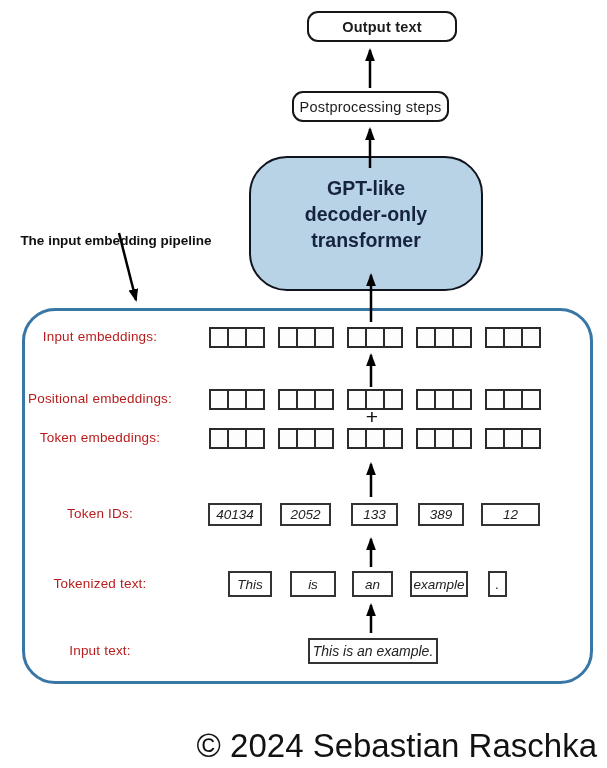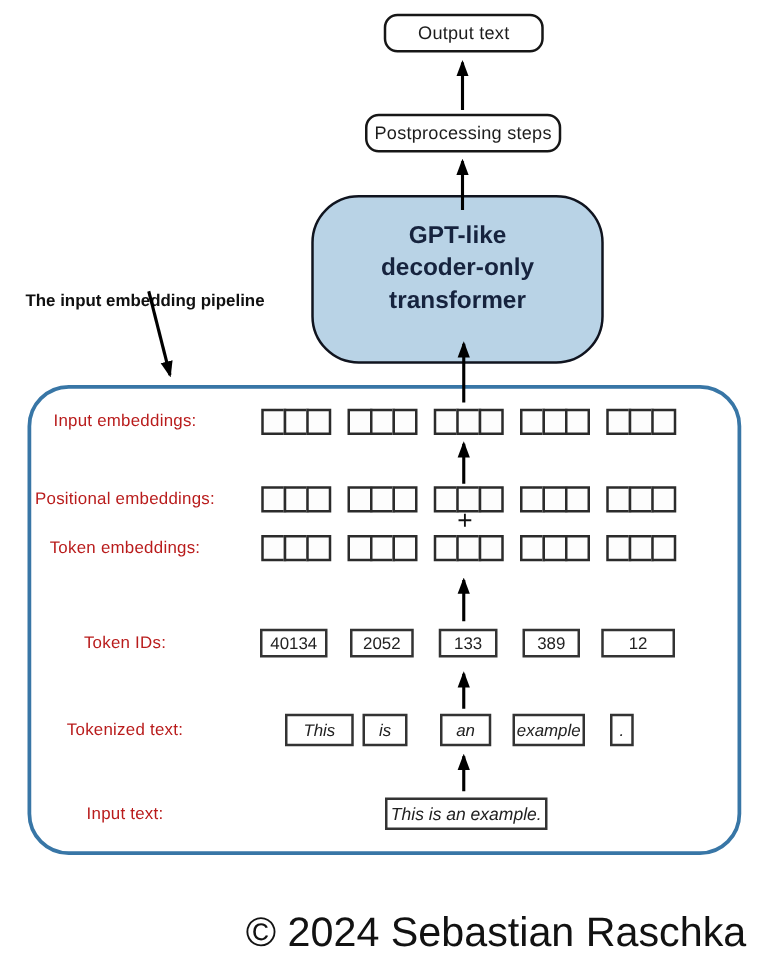--- a/index.html
+++ b/index.html
@@ -12,21 +12,21 @@
   .page { position:absolute; left:0; top:0; width:607px; height:768px; background:#fff; overflow:hidden; }
 
   .overlay { position:absolute; left:0; top:0; width:607px; height:768px; pointer-events:none; z-index:10; }
 
   .rbox {
     position:absolute; background:#fff;
     border:2.5px solid var(--box-border,#161616); border-radius:11px;
     display:flex; align-items:center; justify-content:center;
     font-size:14.5px; color:#1c1c1c; z-index:5; letter-spacing:.2px;
   }
-  .output-box  { left:307px; top:11px;  width:128px; height:31px; }
+  .output-box  { left:307px; top:11px;  width:150px; height:31px;font-weight:bold; }
   .postproc-box{ left:292px; top:91px;  width:157px; height:31px;text-align:right; }
 
   .gpt-box {
     position:absolute; left:249px; top:156px; width:234px; height:135px;
     background:var(--gpt-box-fill,#b9d3e6);
     border:2.5px solid #10141f; border-radius:38px;
     text-align:center; z-index:4;
     font-weight:bold; font-size:19.5px; line-height:26px;
     color:var(--gpt-box-text,#16233e);
     padding-top:17px;
@@ -50,21 +50,21 @@
   }
 
   .cellrow { position:absolute; left:209px; display:flex; gap:13px; z-index:5; }
   .cell-group { display:flex; }
   .cell { width:20px; height:21px; border:2px solid #2b2b2b; background:#fdfdfd; }
   .cell + .cell { margin-left:-2px; }
 
   .idbox, .tokbox, .inputbox {
     position:absolute; background:#fff; border:2px solid #333;
     display:flex; align-items:center; justify-content:center; z-index:5;
-    font-size:13.5px; color:#222;
+    font-size:13.5px; color:#222;font-style:italic;
   }
   .idbox  { height:23px; top:503px; }
   .tokbox { height:26px; top:571px; font-style:italic; }
   .inputbox { left:308px; top:638px; width:130px; height:26px; font-style:italic; font-size:14px; }
 
   .plus {
     position:absolute; left:360px; top:405px; width:24px; text-align:center;
     font-size:21px; font-weight:normal; color:#111; z-index:5;
   }
 
@@ -188,22 +188,22 @@
     </div>
 
   <div class="rowlabel" style="top:506px">Token IDs:</div>
   <div class="idbox" style="left:208px;width:54px">40134</div>
   <div class="idbox" style="left:280px;width:51px">2052</div>
   <div class="idbox" style="left:351px;width:47px">133</div>
   <div class="idbox" style="left:418px;width:46px">389</div>
   <div class="idbox" style="left:481px;width:59px">12</div>
 
   <div class="rowlabel" style="top:576px">Tokenized text:</div>
-  <div class="tokbox" style="left:228px;width:55px">This</div>
-  <div class="tokbox" style="left:290px;width:36px">is</div>
+  <div class="tokbox" style="left:228px;width:44px">This</div>
+  <div class="tokbox" style="left:290px;width:46px">is</div>
   <div class="tokbox" style="left:352px;width:41px">an</div>
   <div class="tokbox" style="left:410px;width:58px">example</div>
   <div class="tokbox" style="left:488px;width:19px">.</div>
 
   <div class="rowlabel" style="top:643px">Input text:</div>
   <div class="inputbox">This is an example.</div>
 
   <div class="copyright">© 2024 Sebastian Raschka</div>
 
   <svg class="overlay" viewBox="0 0 607 768" xmlns="http://www.w3.org/2000/svg">

